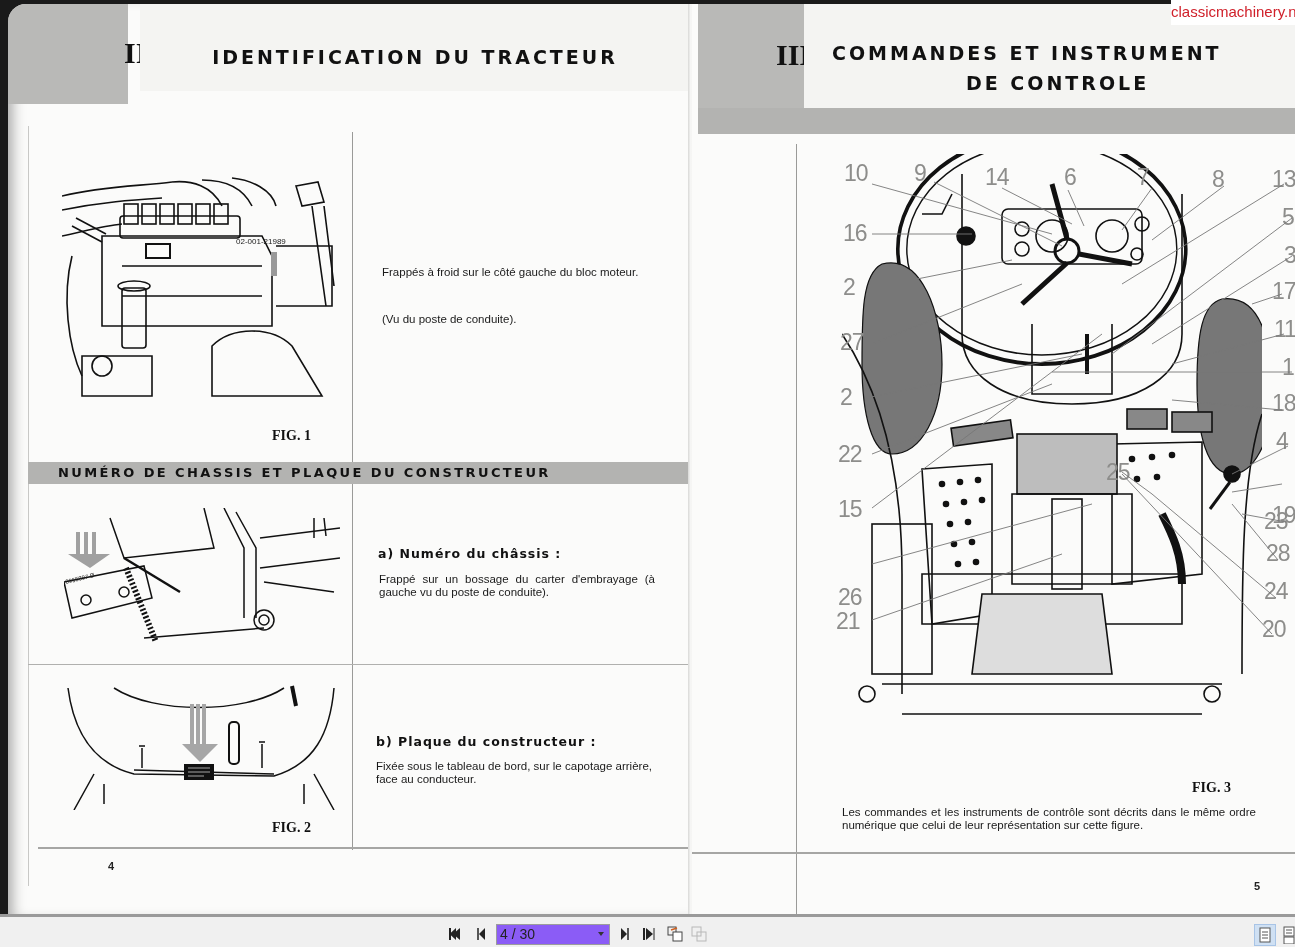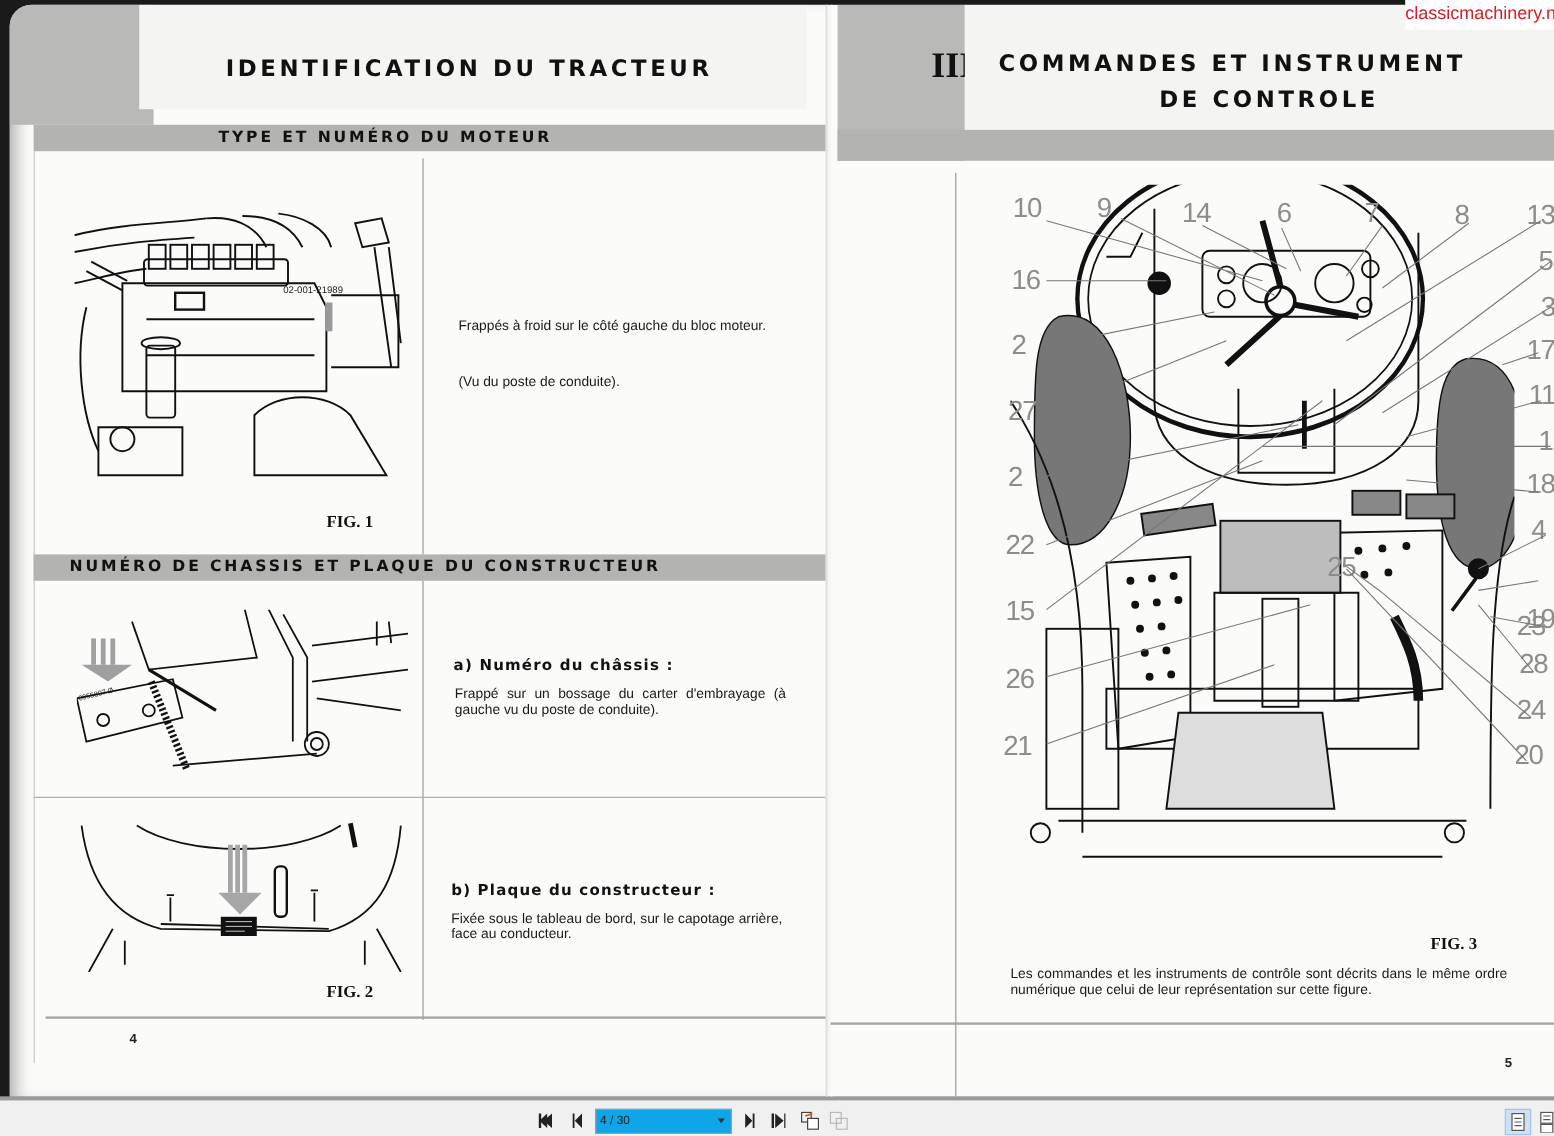--- a/index.html
+++ b/index.html
@@ -30,38 +30,35 @@
     .page-no { position: absolute; font-family: "Liberation Sans", sans-serif; font-weight: bold; font-size: 11px; color: #222; }
 
     .illus { position: absolute; }
     .callout { position: absolute; font-family: "Liberation Sans", sans-serif; font-size: 23px; color: #8d8d8b; letter-spacing: -1px; }
 
     #watermark { position: absolute; right: 0; top: 0; width: 124px; height: 25px; background: #ffffff; color: #d0202a; font-family: "Liberation Sans", sans-serif; font-size: 15px; line-height: 24px; text-align: center; }
 
     
     #toolbar { position: absolute; left: 0; top: 914px; width: 1295px; height: 33px; background: #f0f0f0; border-top: 3px solid #9a9a9a; }
     .tb-btn { position: absolute; top: 8px; width: 18px; height: 18px; display: flex; align-items: center; justify-content: center; cursor: pointer; }
-    #page-select { position: absolute; left: 496px; top: 7px; width: 114px; height: 21px; background: #0ea5e9; border: 1px solid #9c9c9c; font-family: "Liberation Sans", sans-serif; font-size: 10px; line-height: 19px; padding-left: 3px; color: #222; }
+    #page-select { position: absolute; left: 496px; top: 7px; width: 114px; height: 21px; background: #8b5cf6; border: 1px solid #9c9c9c; font-family: "Liberation Sans", sans-serif; font-size: 14px; line-height: 19px; padding-left: 3px; color: #222; }
     #page-select .caret { position: absolute; right: 5px; top: 7px; width: 0; height: 0; border-left: 3px solid transparent; border-right: 3px solid transparent; border-top: 4px solid #333; }
     .view-btn { position: absolute; top: 7px; width: 22px; height: 22px; display: flex; align-items: center; justify-content: center; }
   </style>
 </head>
 <body>
 
 <div id="viewer">
 
   <div id="page-left" class="page">
     <div class="chap-box" style="left:0;width:120px;height:100px;">
       <span class="chap-num" style="left:70px;top:32px;">II</span>
     </div>
-    <div class="title-box" style="left:108px;width:556px;height:87px;">
+    <div class="title-box" style="left:132px;width:556px;height:87px;">
       <span class="title" style="left:0;width:550px;top:42px;">IDENTIFICATION DU TRACTEUR</span>
-    </div>
-    <div class="band" style="left:20px;top:100px;width:660px;height:22px;">
-      <span class="band-text" style="left:154px;top:3px;">TYPE ET NUMÉRO DU MOTEUR</span>
     </div>
 
     <div class="vline" style="left:20px;top:122px;height:760px;background:#c8c8c6;"></div>
     <div class="vline" style="left:344px;top:128px;height:330px;"></div>
 
     <svg class="illus" style="left:54px;top:172px;" width="276" height="226" viewBox="0 0 276 226">
       <g fill="none" stroke="#111" stroke-width="1.6">
         <path d="M0 20 C40 10 80 10 110 6 M0 34 C40 26 70 24 100 22 M0 60 C20 56 40 50 60 48"></path>
         <path d="M110 6 C130 4 150 10 160 30 M140 4 C160 4 180 10 190 30 M170 2 C190 4 210 14 214 30"></path>
         <rect x="58" y="40" width="120" height="22" rx="3"></rect>
@@ -233,21 +230,21 @@
     <span class="callout" style="left:293px;top:160px;">14</span>
     <span class="callout" style="left:372px;top:160px;">6</span>
     <span class="callout" style="left:445px;top:160px;">7</span>
     <span class="callout" style="left:520px;top:162px;">8</span>
     <span class="callout" style="left:151px;top:216px;">16</span>
     <span class="callout" style="left:151px;top:270px;">2</span>
     <span class="callout" style="left:148px;top:325px;">27</span>
     <span class="callout" style="left:148px;top:380px;">2</span>
     <span class="callout" style="left:146px;top:437px;">22</span>
     <span class="callout" style="left:146px;top:492px;">15</span>
-    <span class="callout" style="left:146px;top:548px;text-align:center;">26</span>
+    <span class="callout" style="left:146px;top:580px;text-align:center;">26</span>
     <span class="callout" style="left:144px;top:604px;">21</span>
     <span class="callout" style="left:414px;top:455px;">25</span>
 
     <span class="callout" style="left:580px;top:162px;">13</span>
     <span class="callout" style="left:590px;top:200px;">5</span>
     <span class="callout" style="left:592px;top:238px;">3</span>
     <span class="callout" style="left:580px;top:274px;">17</span>
     <span class="callout" style="left:582px;top:312px;">11</span>
     <span class="callout" style="left:590px;top:350px;">1</span>
     <span class="callout" style="left:580px;top:386px;">18</span>

